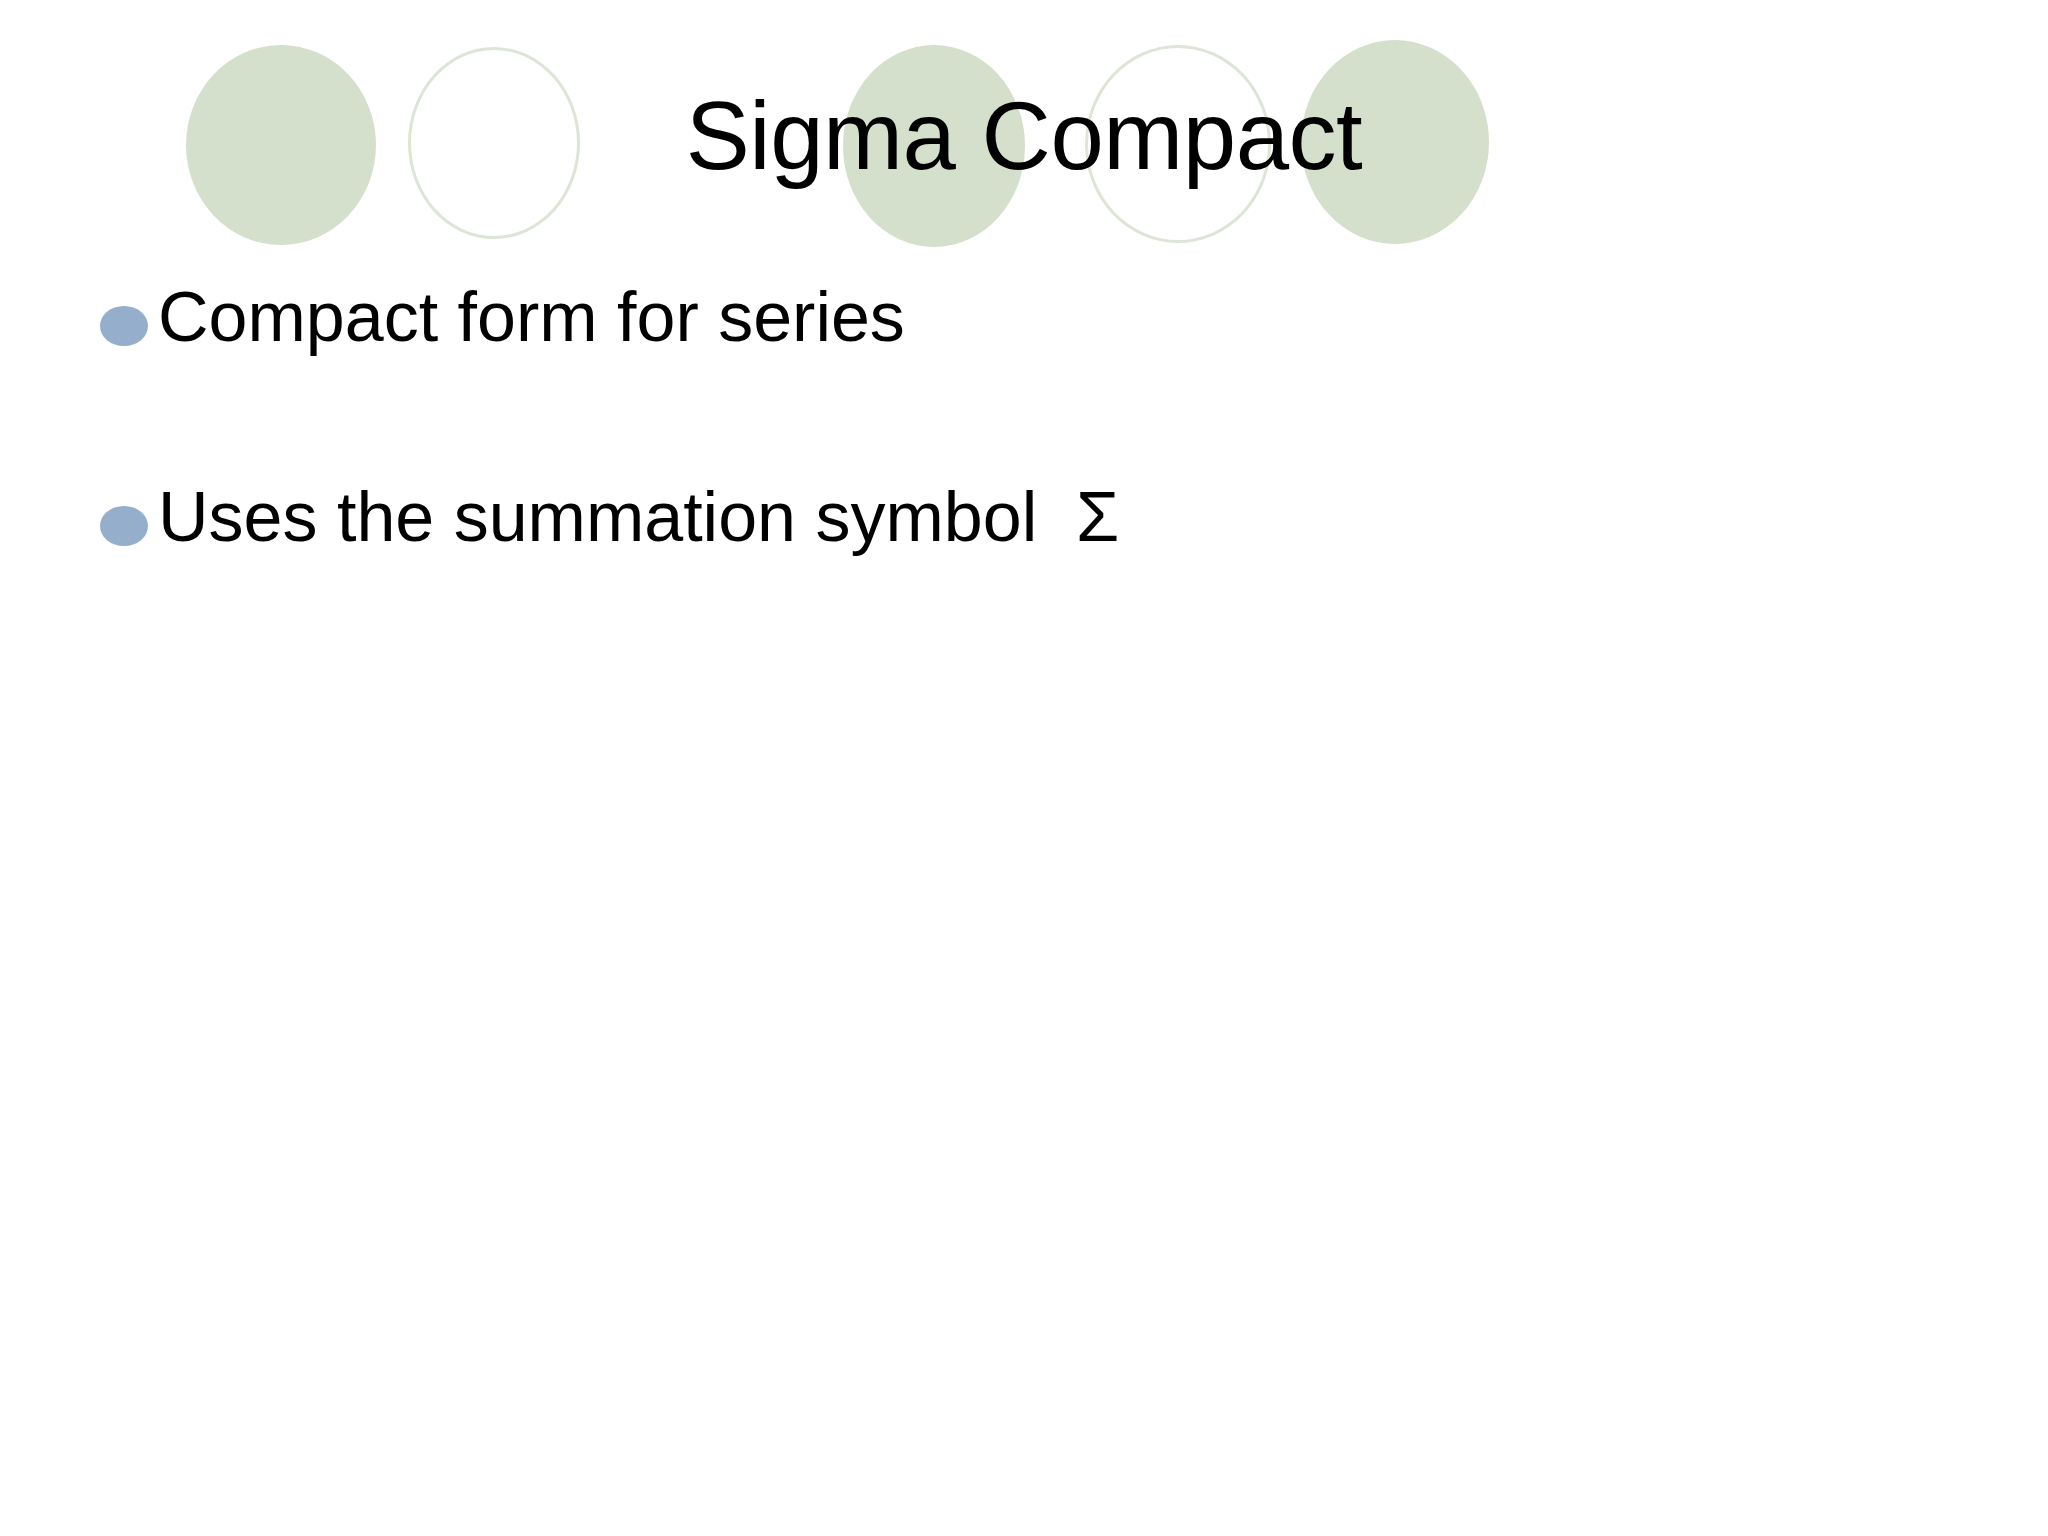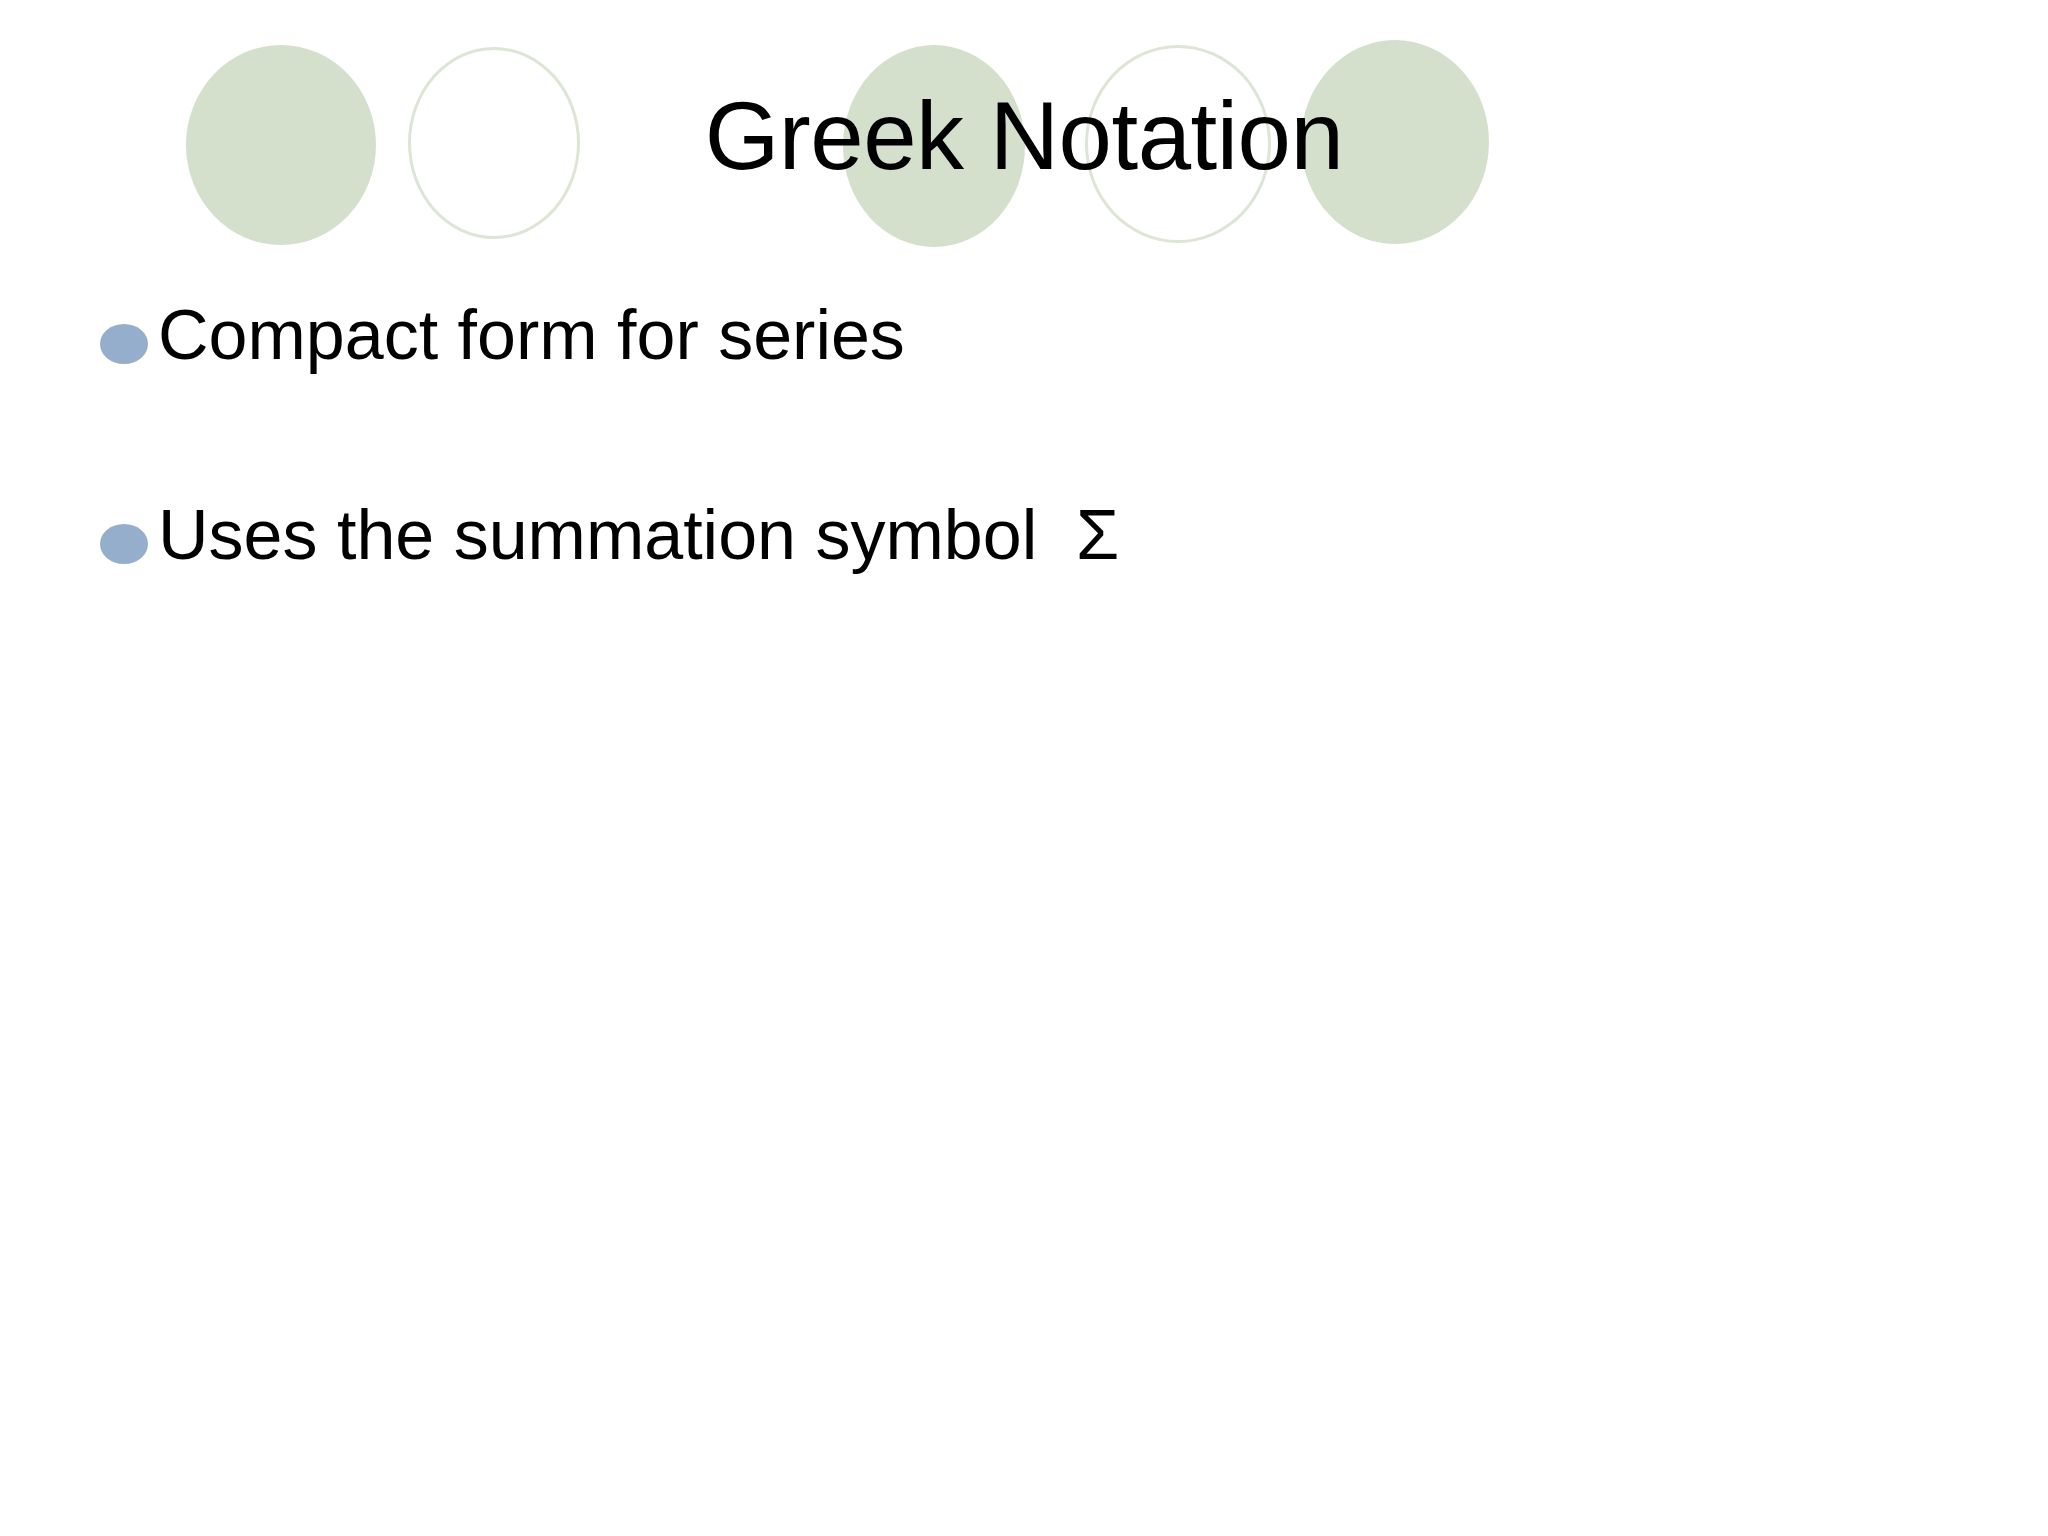--- a/index.html
+++ b/index.html
@@ -60,21 +60,21 @@
     line-height: 1.0;
     color: #000000;
     letter-spacing: -0.5px;
     white-space: nowrap;
   }
 
   
   .body {
     position: absolute;
     left: 100px;
-    top: 300px;
+    top: 282px;
     width: 1870px;
   }
   .bullet-row {
     display: flex;
     align-items: flex-start;
     height: 200px;
   }
   .bullet-mark {
     flex: 0 0 auto;
     width: 48px;
@@ -98,21 +98,21 @@
 <div class="slide">
 
   <div class="deco-band">
     <div class="deco-circle filled c1"></div>
     <div class="deco-circle outlined c2"></div>
     <div class="deco-circle filled c3"></div>
     <div class="deco-circle outlined c4"></div>
     <div class="deco-circle filled c5"></div>
   </div>
 
-  <div class="title">Greek Notation</div>
+  <div class="title">Sigma Compact</div>
 
   <div class="body">
 
     <div class="bullet-row">
       <span class="bullet-mark"></span>
       <span class="bullet-text">Compact form for series</span>
     </div>
 
     <div class="bullet-row">
       <span class="bullet-mark"></span>

